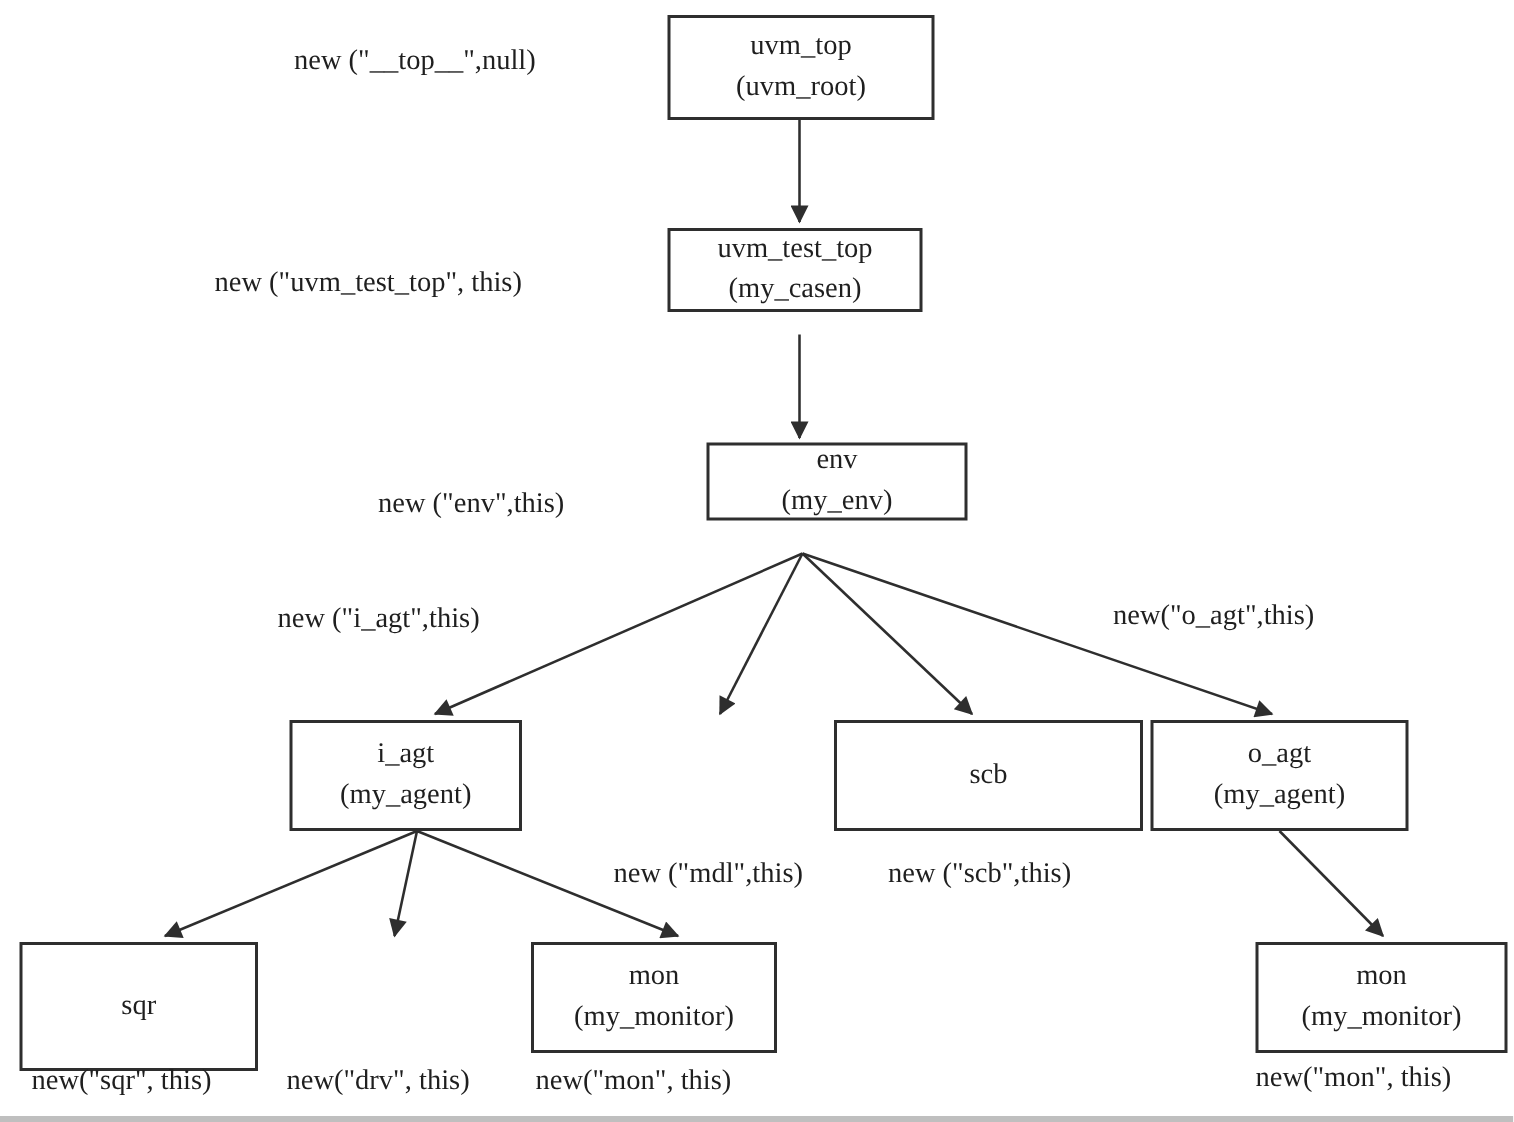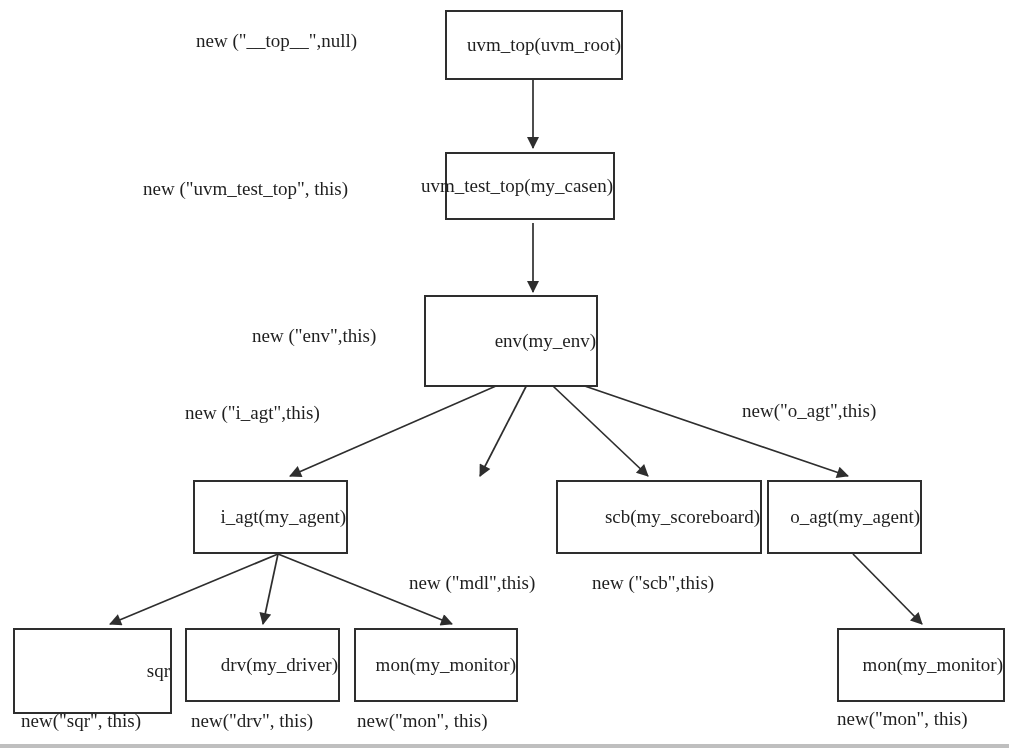--- a/index.html
+++ b/index.html
@@ -25,22 +25,23 @@
   svg.arrows line {
     stroke: #2e2e2e;
     stroke-width: 1.7;
   }
   .node {
     position: absolute;
     box-sizing: border-box;
     background: #ffffff;
     border: 2px solid #2e2e2e;
     display: flex;
+    flex-direction: column;
     align-items: center;
-    justify-content: flex-end;
+    justify-content: center;
     font-size: 19px;
     line-height: 1.4;
     text-align: center;
   }
   .call-label {
     position: absolute;
     font-size: 19px;
     white-space: nowrap;
     line-height: 1.2;
   }
@@ -74,54 +75,49 @@
     <line x1="278" y1="554" x2="263" y2="624" marker-end="url(#ah)"></line>
     <line x1="278" y1="554" x2="452" y2="624" marker-end="url(#ah)"></line>
     <line x1="853" y1="554" x2="922" y2="624" marker-end="url(#ah)"></line>
   </svg>
 
   <div class="node" style="left:445px;top:10px;width:178px;height:70px">
     <span>uvm_top</span>
     <span>(uvm_root)</span>
   </div>
 
-  <div class="node" style="left:445px;top:152px;width:170px;height:68px">
+  <div class="node" style="left:445px;top:152px;width:170px;height:56px">
     <span>uvm_test_top</span>
     <span>(my_casen)</span>
   </div>
 
-  <div class="node" style="left:424px;top:295px;width:174px;height:92px">
+  <div class="node" style="left:471px;top:295px;width:174px;height:52px">
     <span>env</span>
     <span>(my_env)</span>
   </div>
 
   <div class="node" style="left:193px;top:480px;width:155px;height:74px">
     <span>i_agt</span>
     <span>(my_agent)</span>
   </div>
 
 
   <div class="node" style="left:556px;top:480px;width:206px;height:74px">
     <span>scb</span>
-    <span>(my_scoreboard)</span>
   </div>
 
-  <div class="node" style="left:767px;top:480px;width:155px;height:74px">
+  <div class="node" style="left:767px;top:480px;width:172px;height:74px">
     <span>o_agt</span>
     <span>(my_agent)</span>
   </div>
 
   <div class="node" style="left:13px;top:628px;width:159px;height:86px">
     <span>sqr</span>
   </div>
 
-  <div class="node" style="left:185px;top:628px;width:155px;height:74px">
-    <span>drv</span>
-    <span>(my_driver)</span>
-  </div>
 
   <div class="node" style="left:354px;top:628px;width:164px;height:74px">
     <span>mon</span>
     <span>(my_monitor)</span>
   </div>
 
   <div class="node" style="left:837px;top:628px;width:168px;height:74px">
     <span>mon</span>
     <span>(my_monitor)</span>
   </div>

